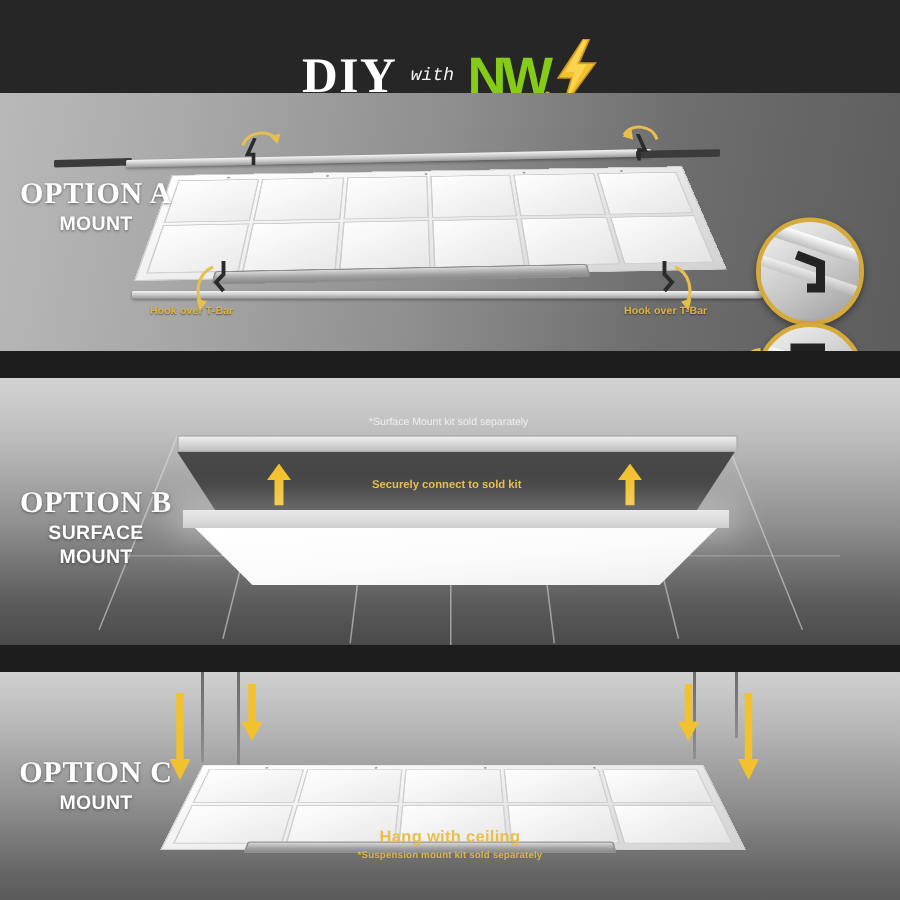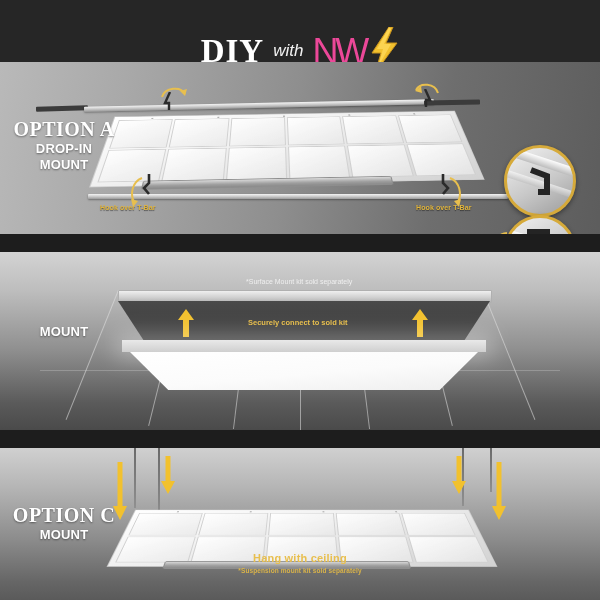--- a/index.html
+++ b/index.html
@@ -6,25 +6,25 @@
   body{width:600px;height:600px;overflow:hidden;
        font-family:"Liberation Sans",sans-serif;}
   .page{position:relative;width:600px;height:600px;background:#1d1d1d;}
 
   
   .header{position:absolute;left:0;top:0;width:600px;height:78px;
           background:#262626;display:flex;align-items:flex-end;justify-content:center;}
   .hdr-inner{display:flex;align-items:center;gap:9px;transform:translateY(-1px);}
   .diy{font-family:"Liberation Serif",serif;font-weight:700;font-size:33px;
        color:#fff;letter-spacing:1px;line-height:1;}
-  .with{font-family:Liberation Sans, sans-serif;font-style:italic;font-size:17px;
+  .with{font-family:Liberation Mono, monospace;font-style:italic;font-size:12px;
         color:#f2f2f2;line-height:1;padding-bottom:3px;}
   .nwlogo{position:relative;display:flex;align-items:center;}
-  .nw{font-family:"Liberation Sans",sans-serif;font-weight:400;font-size:36px;
-      color:#ec4899;letter-spacing:-3px;line-height:1;}
+  .nw{font-family:"Liberation Sans",sans-serif;font-weight:700;font-size:36px;
+      color:#84cc16;letter-spacing:-3px;line-height:1;}
   .nwdot{position:absolute;right:-1px;bottom:4px;width:4px;height:4px;border-radius:50%;
          background:#c9a227;}
   .bolt{margin-left:-6px;margin-top:1px;}
   .tagline{font-family:"Liberation Serif",serif;font-weight:700;font-size:21px;
            color:#fff;margin-left:13px;letter-spacing:.3px;}
 
   
   .panel{position:absolute;left:0;width:600px;overflow:hidden;}
   .opt-label{position:absolute;left:0;width:128px;text-align:center;z-index:40;
              text-shadow:0 1px 2px rgba(0,0,0,.45);}
@@ -210,21 +210,20 @@
     </div>
     <div class="arrow-g" style="left:489px;top:168px;">
       <svg width="20" height="22" viewBox="0 0 20 22">
         <path d="M18,3 C10,4 5,9 5,16" stroke="#e8bf4e" stroke-width="2" fill="none"></path>
         <polygon points="1,13 9,14 4,21" fill="#e8bf4e"></polygon>
       </svg>
     </div>
 
     <div class="opt-label" style="top:56px;">
       <div class="opt-title">OPTION A</div>
-      <div class="opt-sub">DROP-IN</div>
       <div class="opt-sub">MOUNT</div>
     </div>
   </div>
 
   <div class="divider" style="top:234px;height:18px;"></div>
 
   <div class="panel" id="panelB">
 
     <div class="ceil-line" style="left:118px;top:38px;width:1px;height:140px;transform:rotate(22deg);"></div>
     <div class="ceil-line" style="left:182px;top:38px;width:1px;height:140px;transform:rotate(14deg);"></div>
@@ -252,20 +251,22 @@
 
     <div class="panel-lit" style="left:122px;top:88px;width:364px;height:12px;
          background:linear-gradient(180deg,#e9e9e9,#cfcfcf);"></div>
     <div class="panel-lit" style="left:130px;top:100px;width:348px;height:38px;
          clip-path:polygon(0 0,100% 0,89% 100%,11% 100%);"></div>
 
     <div class="lbl-white" style="left:246px;top:26px;">*Surface Mount kit sold separately</div>
     <div class="lbl-gold" style="left:248px;top:66px;">Securely connect to sold kit</div>
 
     <div class="opt-label" style="top:72px;">
+      <div class="opt-title">OPTION B</div>
+      <div class="opt-sub">SURFACE</div>
       <div class="opt-sub">MOUNT</div>
     </div>
   </div>
 
   <div class="divider" style="top:430px;height:18px;"></div>
 
   <div class="panel" id="panelC">
 
     <div class="cable" style="left:134px;top:0;height:60px;"></div>
     <div class="cable" style="left:158px;top:0;height:74px;"></div>

